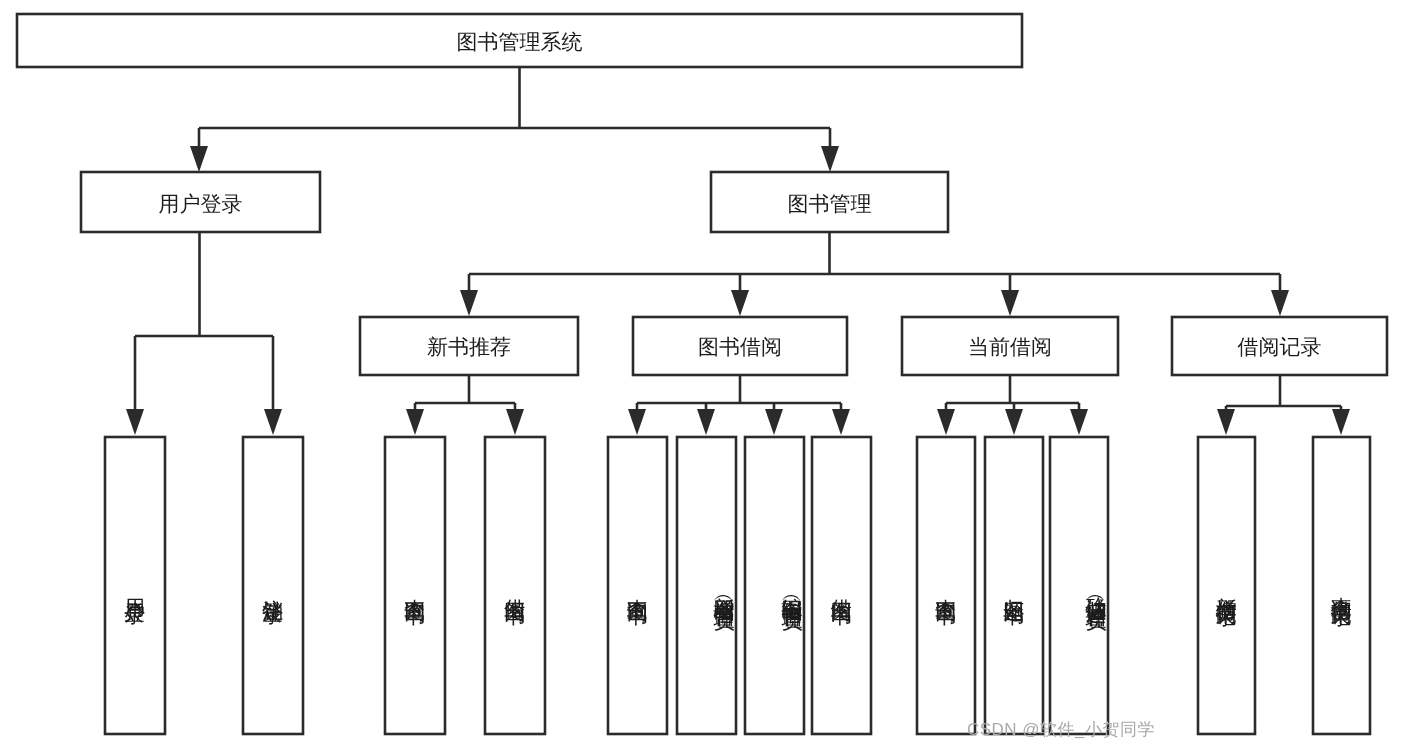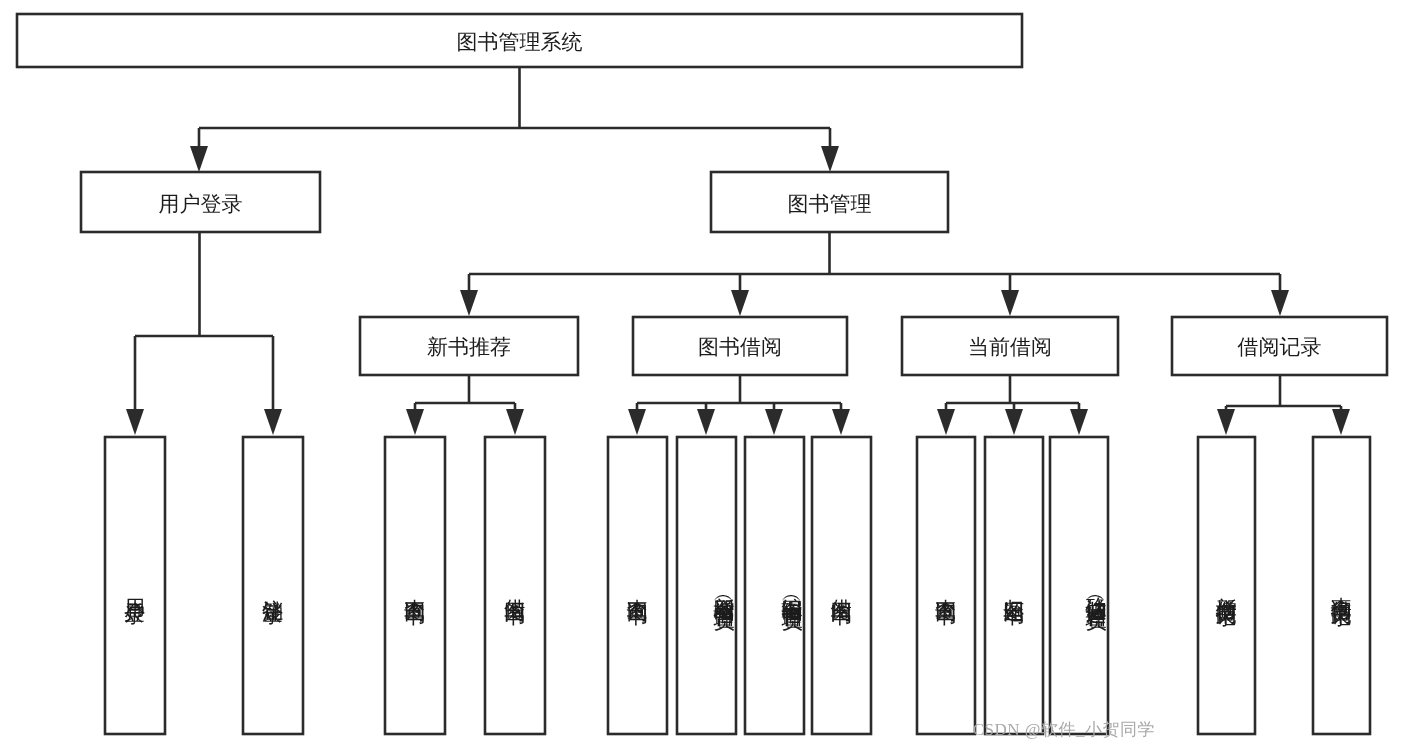--- a/index.html
+++ b/index.html
@@ -64,21 +64,21 @@
     align-items: center;
     justify-content: center;
     text-align: center;
     pointer-events: none;
     user-select: none;
   }
   .watermark {
     position: absolute;
     right: 8px;
     bottom: 6px;
-    font-family: Liberation Serif, serif;
+    font-family: Liberation Sans, sans-serif;
     font-size: 17px;
     color: #a9a9a9;
     letter-spacing: 0.5px;
     white-space: nowrap;
   }
 </style>
 </head>
 <body>
 
 <div id="diagram-root">

